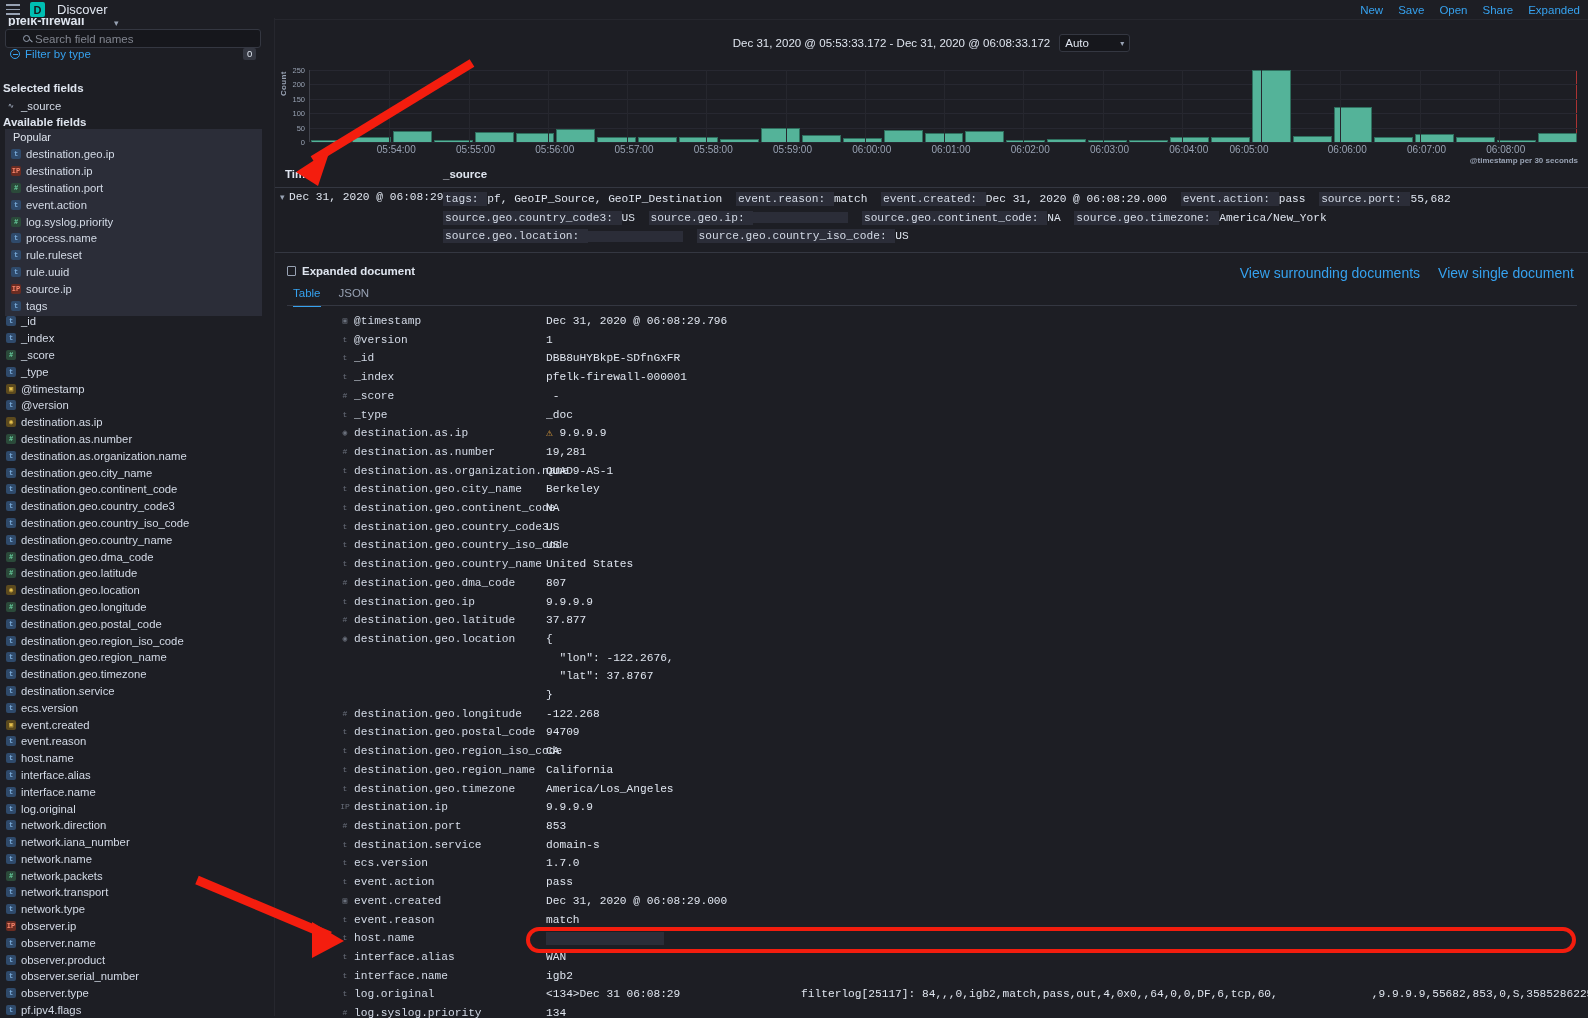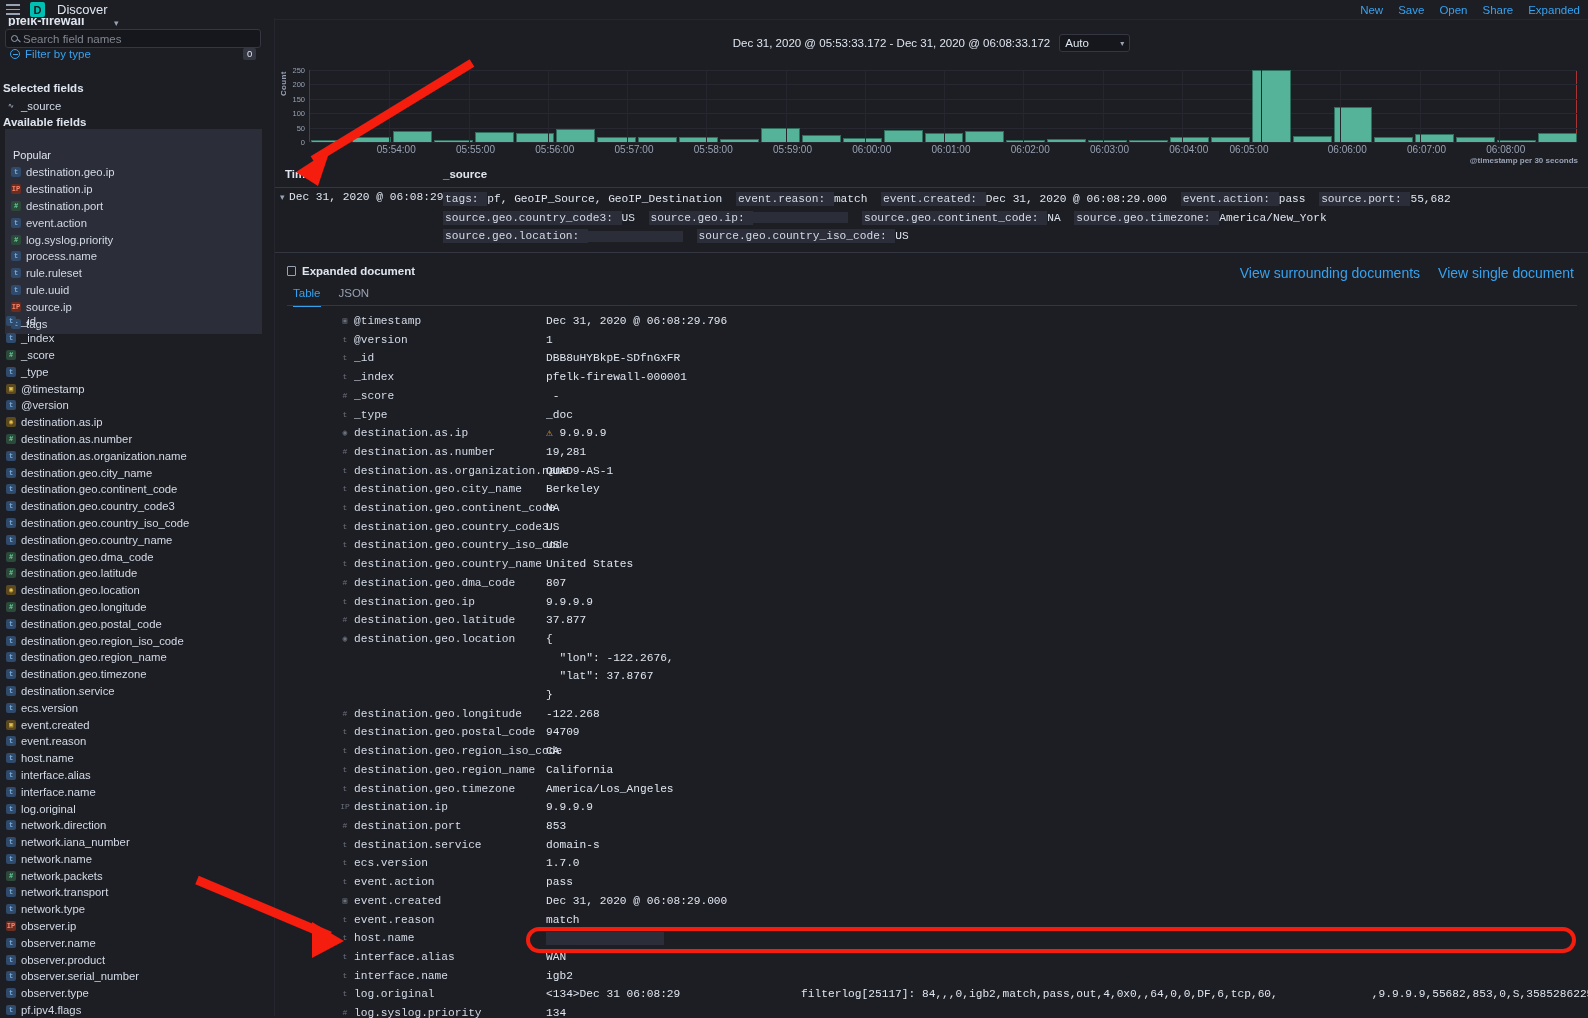--- a/index.html
+++ b/index.html
@@ -40,21 +40,21 @@
     background: #1d1e24; border-right: 1px solid #26272e; overflow: hidden;
   }
   #indexpattern {
     position: absolute; top: -4px; left: 8px; font-size: 12.5px;
     font-weight: bold; color: #dfe5ef; overflow: hidden; height: 12px;
   }
   #indexcaret { position: absolute; top: 0px; left: 114px; font-size: 9px; color: #98a2b3; }
   #fieldsearch {
     position: absolute; top: 11px; left: 5px; width: 256px; height: 19px;
     background: #16171c; border: 1px solid #343741; border-radius: 3px;
-    display: flex; align-items: center; padding-left: 5px;
+    display: flex; align-items: center; padding-left: 17px;
   }
   #fieldsearch .ph { font-size: 11.5px; color: #81858f; margin-left: 5px; }
   .magnifier {
     width: 7px; height: 7px; border: 1.2px solid #98a2b3; border-radius: 50%;
     position: relative; display: inline-block; flex: none;
   }
   .magnifier::after {
     content: ""; position: absolute; width: 3.5px; height: 1.2px;
     background: #98a2b3; transform: rotate(45deg); right: -3px; bottom: 0px;
   }
@@ -77,21 +77,21 @@
   }
   .sectionhead {
     font-size: 11.5px; font-weight: bold; color: #dfe5ef;
     padding: 0 0 0 3px;
   }
   #selhead { position: absolute; top: 64px; left: 0; }
   #availhead { position: absolute; top: 98px; left: 0; }
   #selectedlist { position: absolute; top: 80px; left: 0; width: 262px; }
   #popularblock {
     position: absolute; top: 111px; left: 5px; width: 257px;
-    background: #2b2d38; padding-top: 20px; padding-bottom: 2px;
+    background: #2b2d38; padding-top: 2px; padding-bottom: 2px;
   }
   #popularlabel { font-size: 11px; color: #dfe5ef; padding-left: 8px; height: 15px; }
   #restlist { position: absolute; top: 295px; left: 0; width: 262px; }
   .fieldrow {
     display: flex; align-items: center; height: 16.8px;
     padding-left: 6px; gap: 5px; cursor: pointer;
   }
   .fieldrow .fname { font-size: 11.3px; color: #d3dae6; white-space: nowrap; }
   .ftype {
     width: 10px; height: 10px; border-radius: 2px; flex: none;

